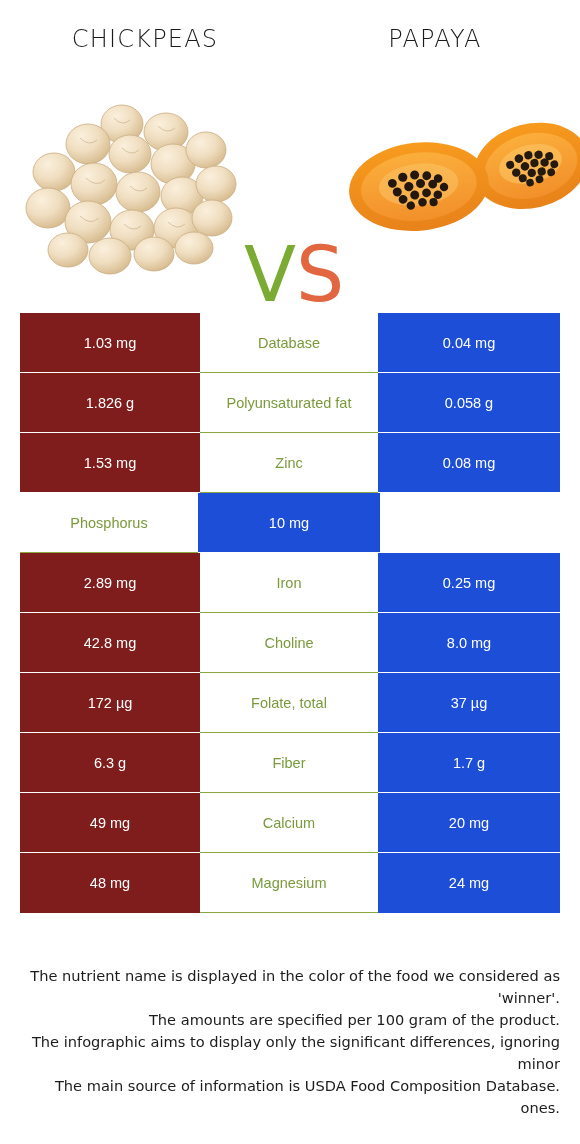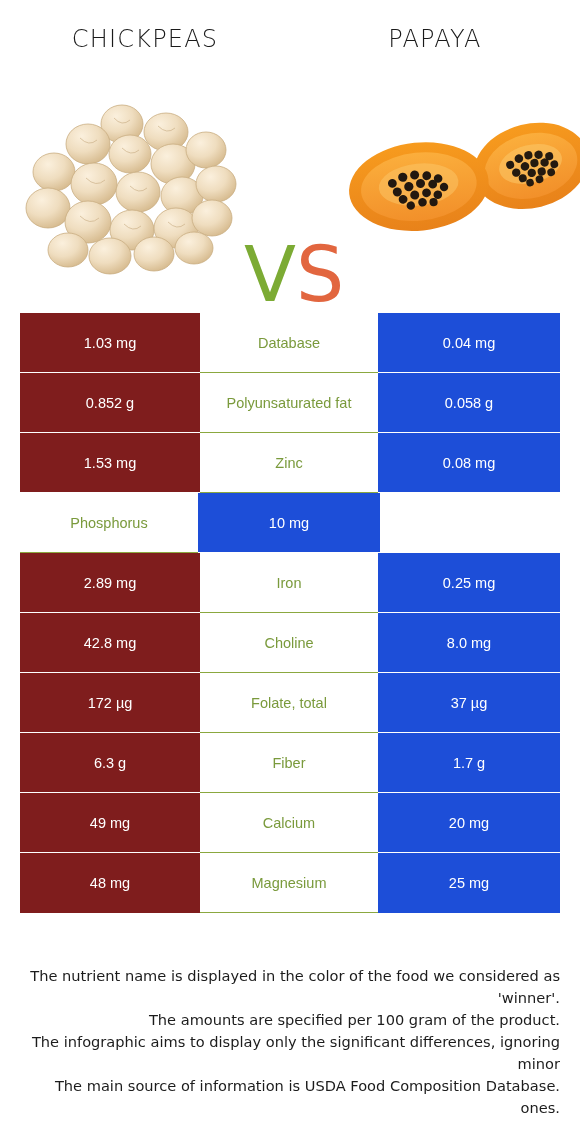--- a/index.html
+++ b/index.html
@@ -259,21 +259,21 @@
   </div>
 </div>
 
 <div class="table">
     <div class="row">
       <div class="cell cell-left">1.03 mg</div>
       <div class="cell cell-mid">Database</div>
       <div class="cell cell-right">0.04 mg</div>
     </div>
     <div class="row">
-      <div class="cell cell-left">0.852 g</div>
+      <div class="cell cell-left">1.826 g</div>
       <div class="cell cell-mid">Polyunsaturated fat</div>
       <div class="cell cell-right">0.058 g</div>
     </div>
     <div class="row">
       <div class="cell cell-left">1.53 mg</div>
       <div class="cell cell-mid">Zinc</div>
       <div class="cell cell-right">0.08 mg</div>
     </div>
     <div class="row">
       <div class="cell cell-mid">Phosphorus</div>
@@ -300,21 +300,21 @@
       <div class="cell cell-right">1.7 g</div>
     </div>
     <div class="row">
       <div class="cell cell-left">49 mg</div>
       <div class="cell cell-mid">Calcium</div>
       <div class="cell cell-right">20 mg</div>
     </div>
     <div class="row">
       <div class="cell cell-left">48 mg</div>
       <div class="cell cell-mid">Magnesium</div>
-      <div class="cell cell-right">25 mg</div>
+      <div class="cell cell-right">24 mg</div>
     </div>
   </div>
 
 <div class="footer">
   <p>The nutrient name is displayed in the color of the food we considered as</p>
   <p>'winner'.</p>
   <p>The amounts are specified per 100 gram of the product.</p>
   <p>The infographic aims to display only the significant differences, ignoring minor</p>
   <p>The main source of information is USDA Food Composition Database.</p>
   <p>ones.</p>

